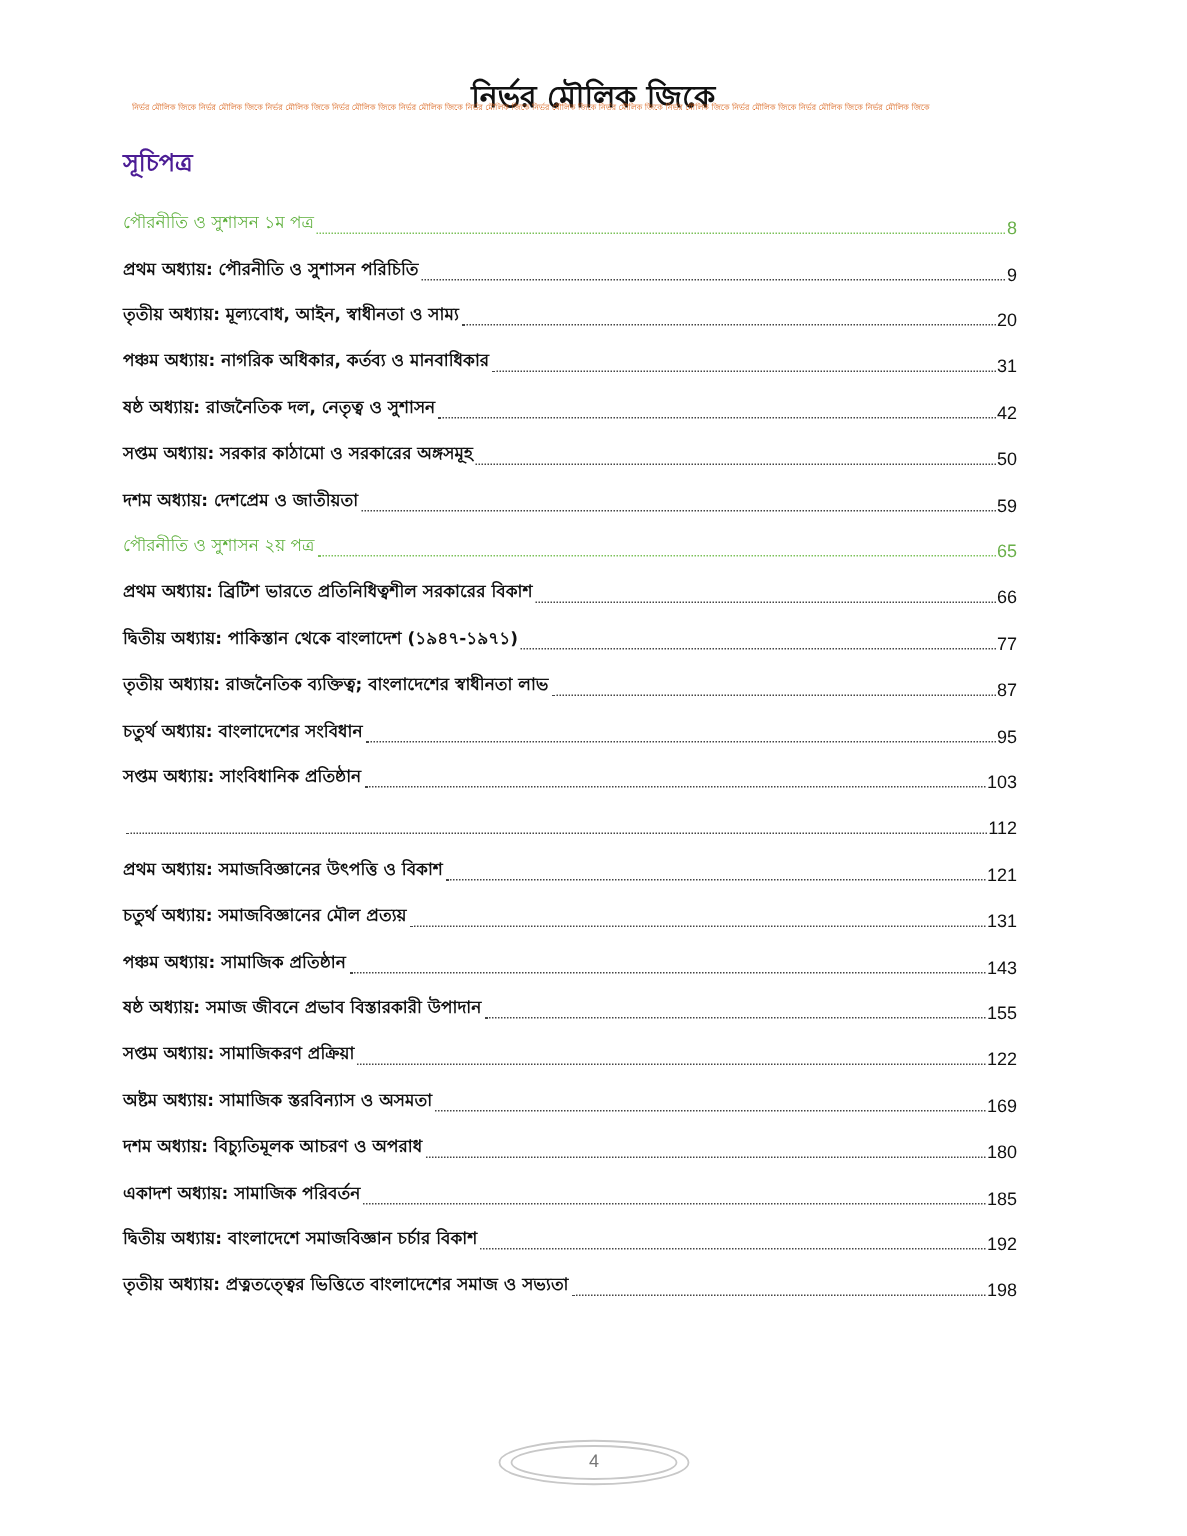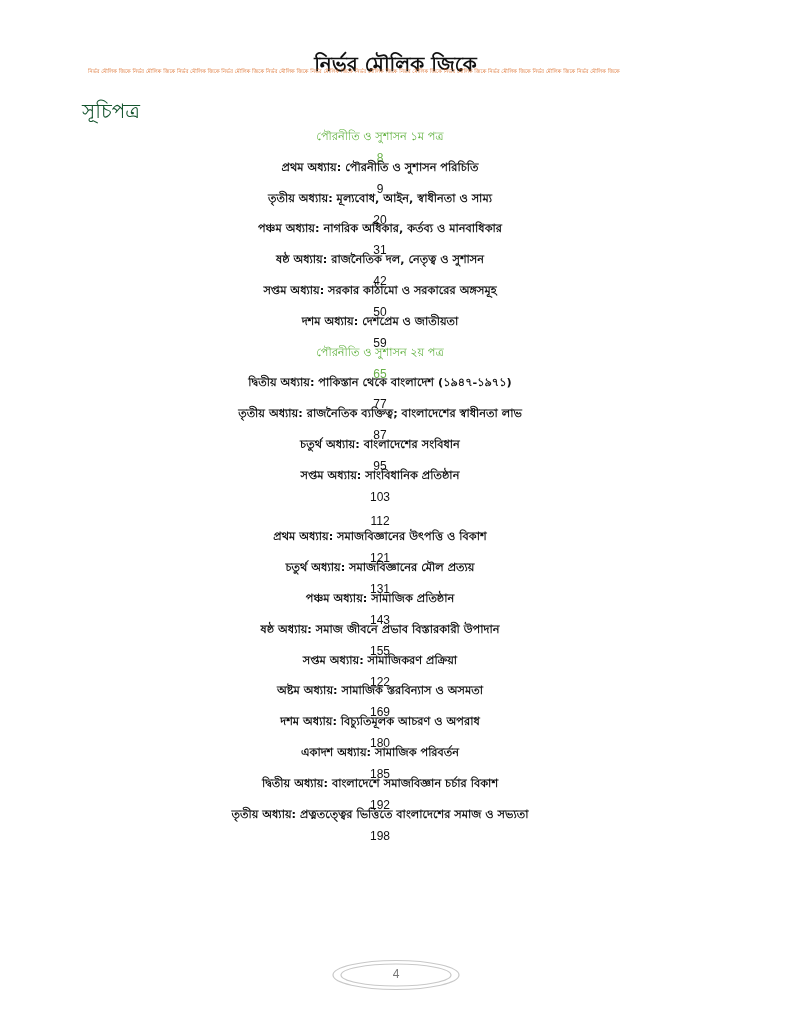--- a/index.html
+++ b/index.html
@@ -2,23 +2,23 @@
 <html><head>
 <meta charset="utf-8">
 <style>
   html, body { margin:0; padding:0; background:#ffffff; }
   body { width:791px; height:1024px; position:relative; overflow:hidden;
          font-family:"DejaVu Sans", "Liberation Sans", sans-serif; color:#111; }
   .header-title { position:absolute; top:49px; left:0; width:791px; text-align:center;
                   font-size:20px; font-weight:bold; color:#111; }
   .header-ribbon { position:absolute; top:68px; left:88px; width:615px; white-space:nowrap;
                    overflow:hidden; font-size:5.3px; color:#d9641c; letter-spacing:0; }
-  .toc-heading { position:absolute; top:96px; left:82px; font-size:20px; font-weight:normal; color:#14532d; }
+  .toc-heading { position:absolute; top:96px; left:82px; font-size:16px; font-weight:bold; color:#4c1d95; }
   .toc { position:absolute; top:128px; left:82px; width:596px; }
-  .toc-row { display:flex; align-items:center; height:30.8px; font-size:11.3px; font-weight:bold;flex-direction:column; }
+  .toc-row { display:flex; align-items:flex-end; height:30.8px; font-size:11.3px; font-weight:bold; }
   .toc-row .t { white-space:nowrap; }
   .toc-row .dots { flex:1; border-bottom:1.3px dotted #444; margin:0 1px 3px 2px; height:1px; }
   .toc-row .p { font-family:"Liberation Sans", sans-serif; font-weight:normal; font-size:12px; white-space:nowrap; }
   .toc-row.section { color:#5fb03d; font-weight:normal; }
   .toc-row.section .dots { border-bottom-color:#7cc15a; }
   .toc-row.section .p { color:#6ab04a; }
   .footer-oval { position:absolute; left:331px; top:959px; width:130px; height:32px; }
   .footer-num { position:absolute; left:331px; top:967px; width:130px; text-align:center;
                 font-family:"Liberation Sans", sans-serif; font-size:12px; color:#777; }
 </style>
@@ -65,20 +65,25 @@
     </div>
     <div class="toc-row">
       <span class="t">দশম অধ্যায়: দেশপ্রেম ও জাতীয়তা</span>
       <span class="dots"></span>
       <span class="p">59</span>
     </div>
     <div class="toc-row section">
       <span class="t">পৌরনীতি ও সুশাসন ২য় পত্র</span>
       <span class="dots"></span>
       <span class="p">65</span>
+    </div>
+    <div class="toc-row">
+      <span class="t">প্রথম অধ্যায়: ব্রিটিশ ভারতে প্রতিনিধিত্বশীল সরকারের বিকাশ</span>
+      <span class="dots"></span>
+      <span class="p">66</span>
     </div>
     <div class="toc-row">
       <span class="t">দ্বিতীয় অধ্যায়: পাকিস্তান থেকে বাংলাদেশ (১৯৪৭-১৯৭১)</span>
       <span class="dots"></span>
       <span class="p">77</span>
     </div>
     <div class="toc-row">
       <span class="t">তৃতীয় অধ্যায়: রাজনৈতিক ব্যক্তিত্ব; বাংলাদেশের স্বাধীনতা লাভ</span>
       <span class="dots"></span>
       <span class="p">87</span>

